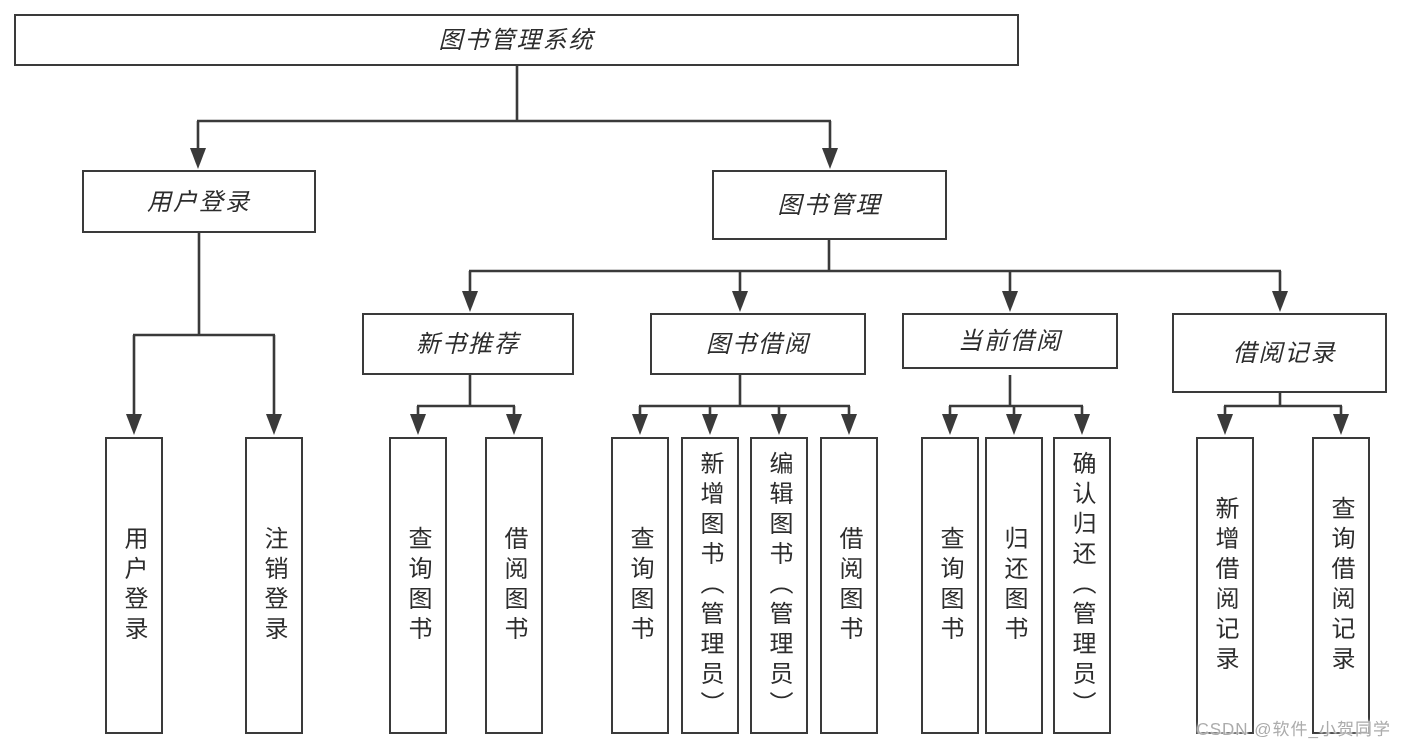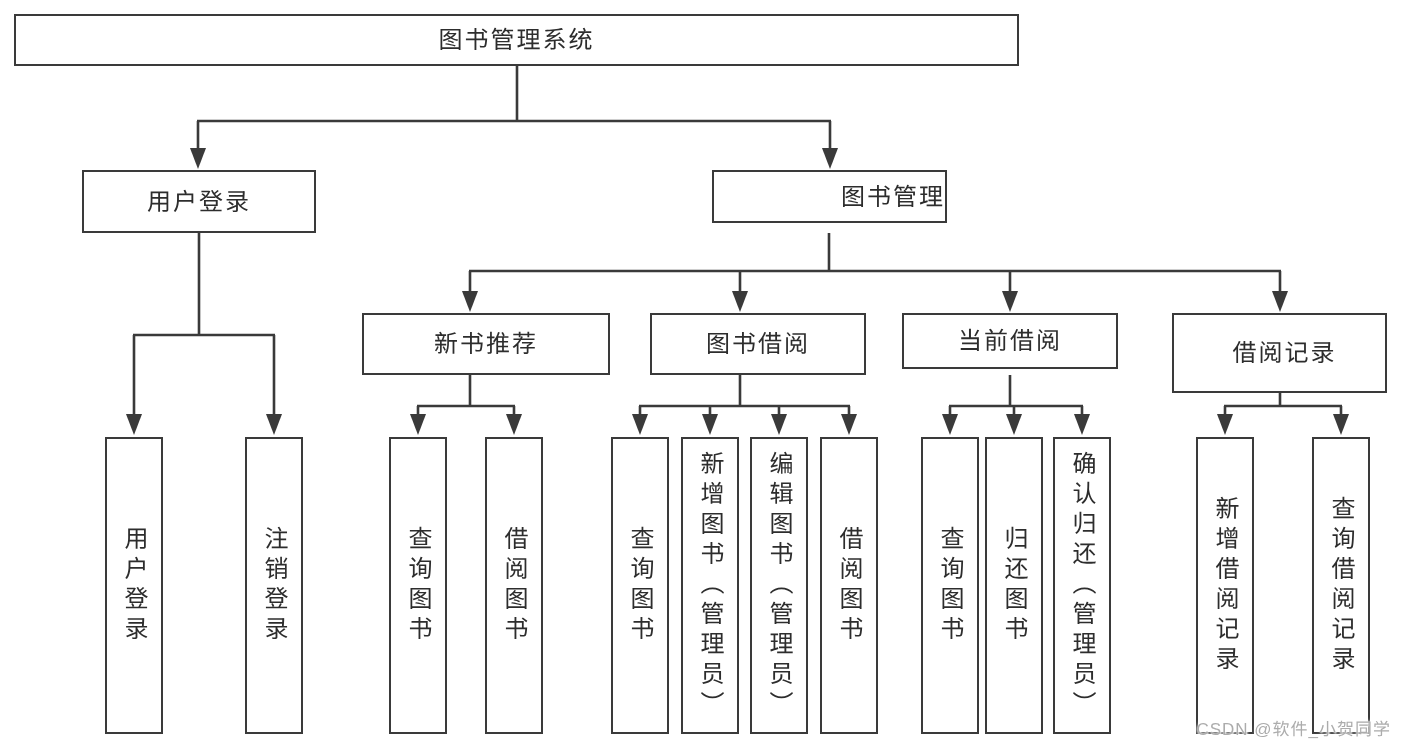--- a/index.html
+++ b/index.html
@@ -19,21 +19,21 @@
   svg.connectors{position:absolute;left:0;top:0;width:1405px;height:747px;}
   svg.connectors path{stroke:var(--line-color);stroke-width:2.6;fill:none;}
   svg.connectors polygon{fill:var(--line-color);stroke:none;}
   .node{
     position:absolute;
     background:var(--bg-color);
     border:2.6px solid var(--line-color);
     display:flex;align-items:center;justify-content:center;
   }
   .node .h-label{
-    font-size:24px;letter-spacing:2px;line-height:1;white-space:nowrap;
+    font-size:24px;letter-spacing:2px;line-height:1;white-space:nowrap;font-style:italic;
   }
   .leaf .v-label{
     writing-mode:vertical-rl;
     text-orientation:mixed;
     font-size:24px;line-height:1;letter-spacing:6px;white-space:nowrap;
   }
   .watermark{
     position:absolute;right:14px;bottom:7px;
     font-size:17px;letter-spacing:1px;
     color:var(--watermark-color);
@@ -82,25 +82,25 @@
     <polygon points="1333,414 1349,414 1341,435"></polygon>
   </svg>
 
   <div class="node" style="left:14px;top:14px;width:1005px;height:52px;">
     <span class="h-label">图书管理系统</span>
   </div>
 
   <div class="node" style="left:82px;top:170px;width:234px;height:63px;">
     <span class="h-label">用户登录</span>
   </div>
-  <div class="node" style="left:712px;top:170px;width:235px;height:53px;justify-content:flex-end;">
+  <div class="node" style="left:712px;top:170px;width:235px;height:70px;">
     <span class="h-label">图书管理</span>
   </div>
 
-  <div class="node" style="left:362px;top:313px;width:248px;height:62px;">
+  <div class="node" style="left:362px;top:313px;width:212px;height:62px;">
     <span class="h-label">新书推荐</span>
   </div>
   <div class="node" style="left:632px;top:313px;width:216px;height:62px;margin-left:18px;">
     <span class="h-label">图书借阅</span>
   </div>
   <div class="node" style="left:902px;top:313px;width:216px;height:56px;">
     <span class="h-label">当前借阅</span>
   </div>
   <div class="node" style="left:1172px;top:313px;width:215px;height:80px;padding-left:10px;">
     <span class="h-label">借阅记录</span>

